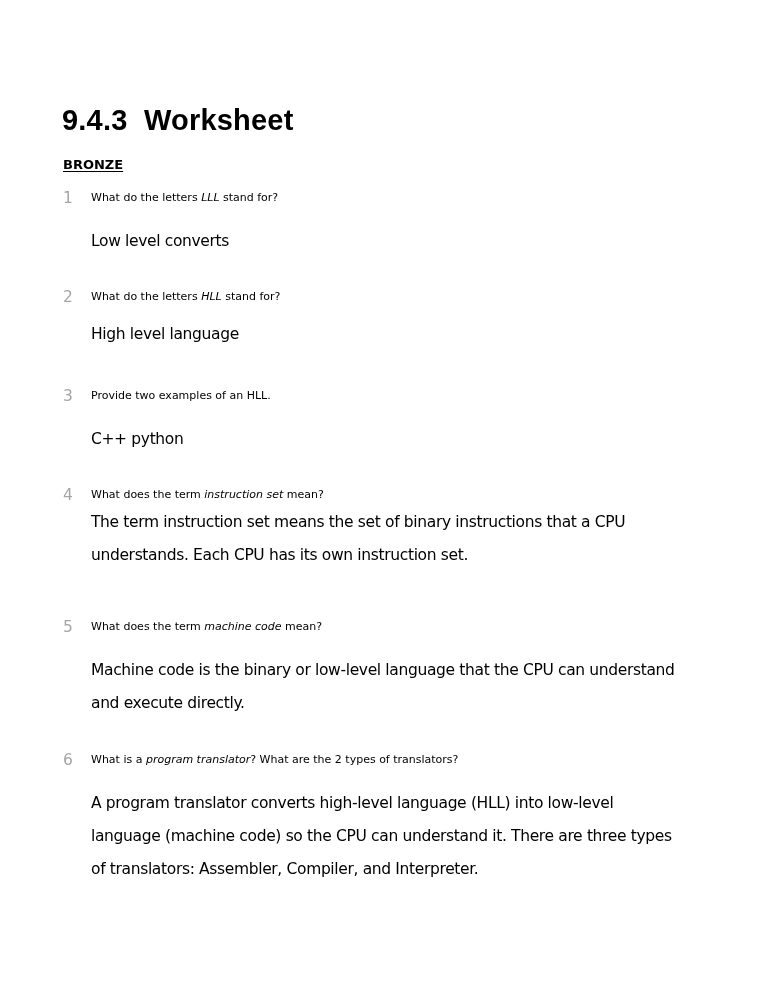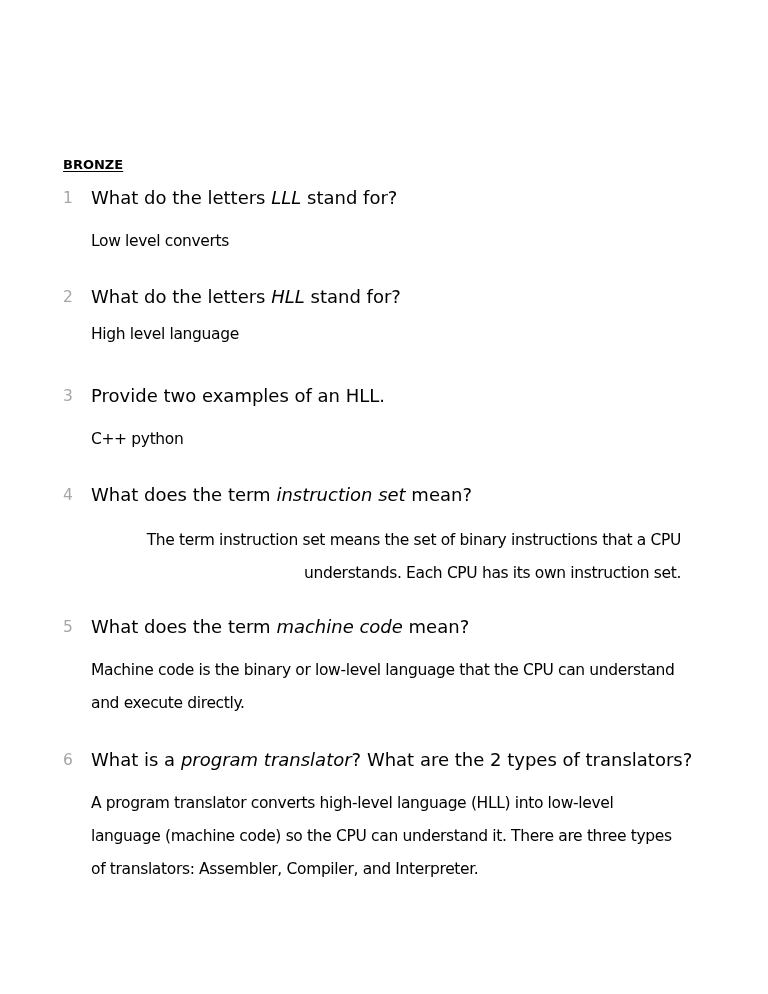--- a/index.html
+++ b/index.html
@@ -57,21 +57,21 @@
       font-family: "DejaVu Sans", sans-serif;
       font-size: 15.5px;
       line-height: 22px;
     }
     .q-text {
       position: absolute;
       left: 28px;
       top: 0;
       width: 600px;
       font-family: "DejaVu Sans", sans-serif;
-      font-size: 18px;
+      font-size: 11px;
       line-height: 22px;
       white-space: nowrap;
     }
     .q-text em {
       font-style: italic;
     }
     .answer {
       position: absolute;
       left: 28px;
       width: 590px;
@@ -79,20 +79,21 @@
       font-size: 15.5px;
       line-height: 33px;
       letter-spacing: -0.35px;
     }
   </style>
 </head>
 <body>
 
 <div class="page">
 
+  <h1 class="title">9.4.3  Worksheet</h1>
 
   <h2 class="section">BRONZE</h2>
 
   <div class="q" style="top:187px;">
     <span class="q-num">1</span>
     <div class="q-text"><span>What do the letters </span><em>LLL</em><span> stand for?</span></div>
     <div class="answer" style="top:38px;">Low level converts</div>
   </div>
 
   <div class="q" style="top:286px;">
@@ -103,21 +104,21 @@
 
   <div class="q" style="top:385px;">
     <span class="q-num">3</span>
     <div class="q-text"><span>Provide two examples of an HLL.</span><em></em><span></span></div>
     <div class="answer" style="top:38px;">C++ python</div>
   </div>
 
   <div class="q" style="top:484px;">
     <span class="q-num">4</span>
     <div class="q-text"><span>What does the term </span><em>instruction set</em><span> mean?</span></div>
-    <div class="answer" style="top:40px;text-align:right;">The term instruction set means the set of binary instructions that a CPU understands. Each CPU has its own instruction set.</div>
+    <div class="answer" style="top:22px;">The term instruction set means the set of binary instructions that a CPU understands. Each CPU has its own instruction set.</div>
   </div>
 
   <div class="q" style="top:616px;">
     <span class="q-num">5</span>
     <div class="q-text"><span>What does the term </span><em>machine code</em><span> mean?</span></div>
     <div class="answer" style="top:38px;">Machine code is the binary or low-level language that the CPU can understand and execute directly.</div>
   </div>
 
   <div class="q" style="top:749px;">
     <span class="q-num">6</span>

